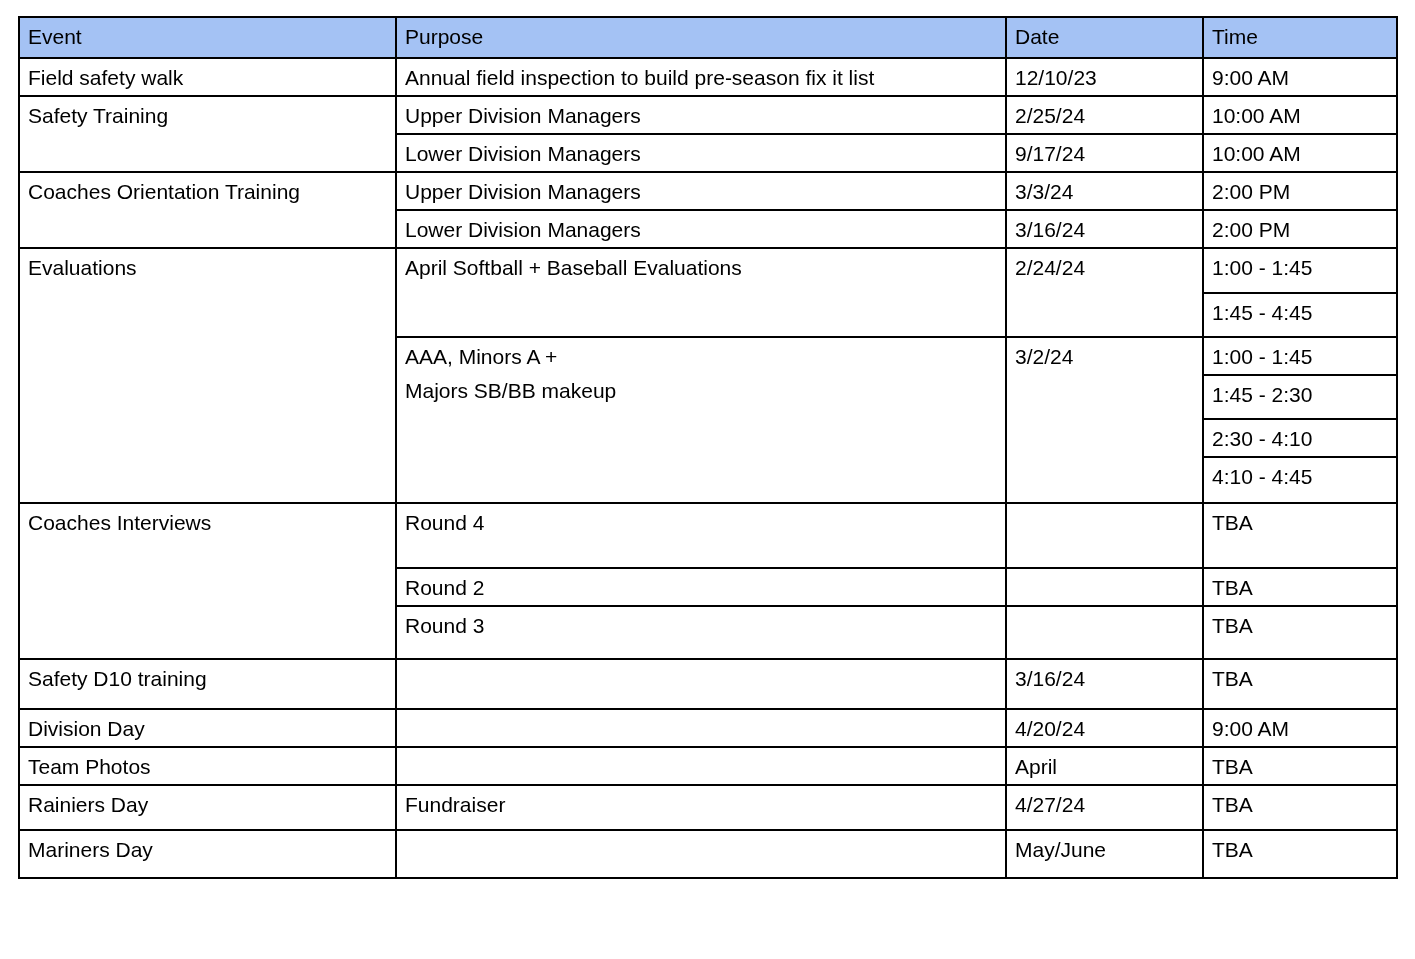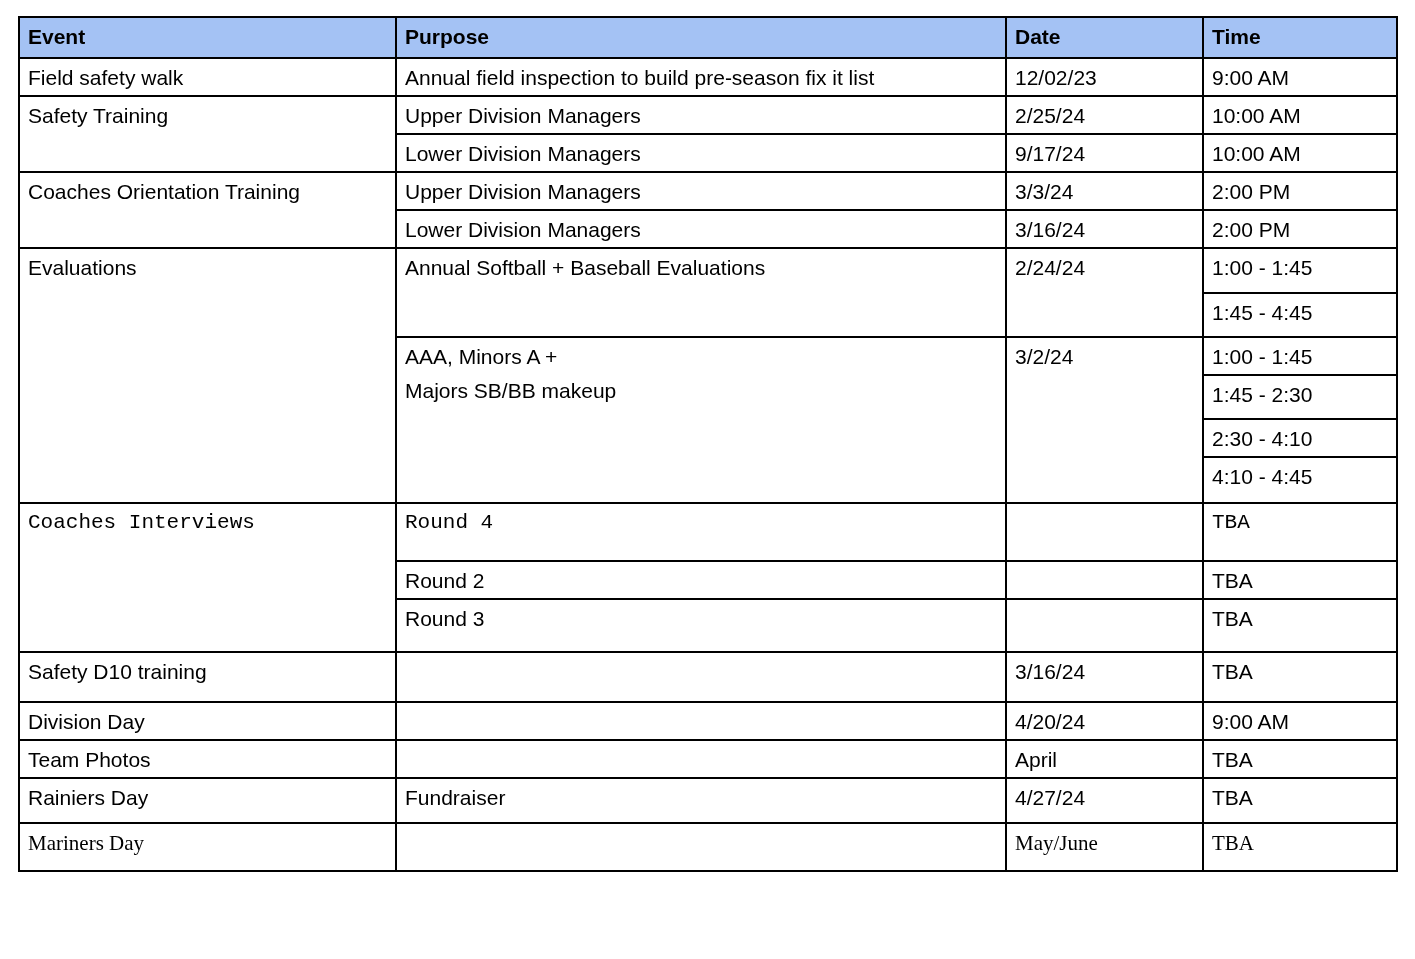--- a/index.html
+++ b/index.html
@@ -34,31 +34,31 @@
     vertical-align: top;
     padding: 2px 8px 0 8px;
     font-size: 21px;
     line-height: 34px;
     white-space: pre-line;
     overflow: hidden;
     text-align: left;
   }
   table.schedule th {
     background: #a4c2f4;
-    font-weight: bold;
+    font-weight: normal;
   }
   
   tr.h41 { height: 41px; }
   tr.h43 { height: 30px; }
   tr.h44 { height: 44px; }
   tr.h45 { height: 45px; }
   tr.h46 { height: 46px; }
-  tr.h48 { height: 48px; font-family: Liberation Serif, serif; }
+  tr.h48 { height: 48px; }
   tr.h50 { height: 50px; }
-  tr.h51 { height: 58px; font-family: Liberation Mono, monospace; }
+  tr.h51 { height: 65px; }
   tr.h52 { height: 36px; }
   tr.h53 { height: 53px; }
 </style>
 </head>
 <body>
 
 <div class="page">
   <table class="schedule">
     <colgroup>
       <col style="width:377px">
@@ -71,21 +71,21 @@
         <th>Event</th>
         <th>Purpose</th>
         <th>Date</th>
         <th>Time</th>
       </tr>
     </thead>
     <tbody>
       <tr class="h43">
         <td>Field safety walk</td>
         <td>Annual field inspection to build pre-season fix it list</td>
-        <td>12/02/23</td>
+        <td>12/10/23</td>
         <td>9:00 AM</td>
       </tr>
       <tr class="h43">
         <td rowspan="2">Safety Training</td>
         <td>Upper Division Managers</td>
         <td>2/25/24</td>
         <td>10:00 AM</td>
       </tr>
       <tr class="h43">
         <td>Lower Division Managers</td>
@@ -98,21 +98,21 @@
         <td>3/3/24</td>
         <td>2:00 PM</td>
       </tr>
       <tr class="h43">
         <td>Lower Division Managers</td>
         <td>3/16/24</td>
         <td>2:00 PM</td>
       </tr>
       <tr class="h45">
         <td rowspan="6">Evaluations</td>
-        <td rowspan="2">Annual Softball + Baseball Evaluations</td>
+        <td rowspan="2">April Softball + Baseball Evaluations</td>
         <td rowspan="2">2/24/24</td>
         <td>1:00 - 1:45</td>
       </tr>
       <tr class="h44">
         <td>1:45 - 4:45</td>
       </tr>
       <tr class="h43">
         <td rowspan="4">AAA, Minors A +
 Majors SB/BB makeup</td>
         <td rowspan="4">3/2/24</td>

